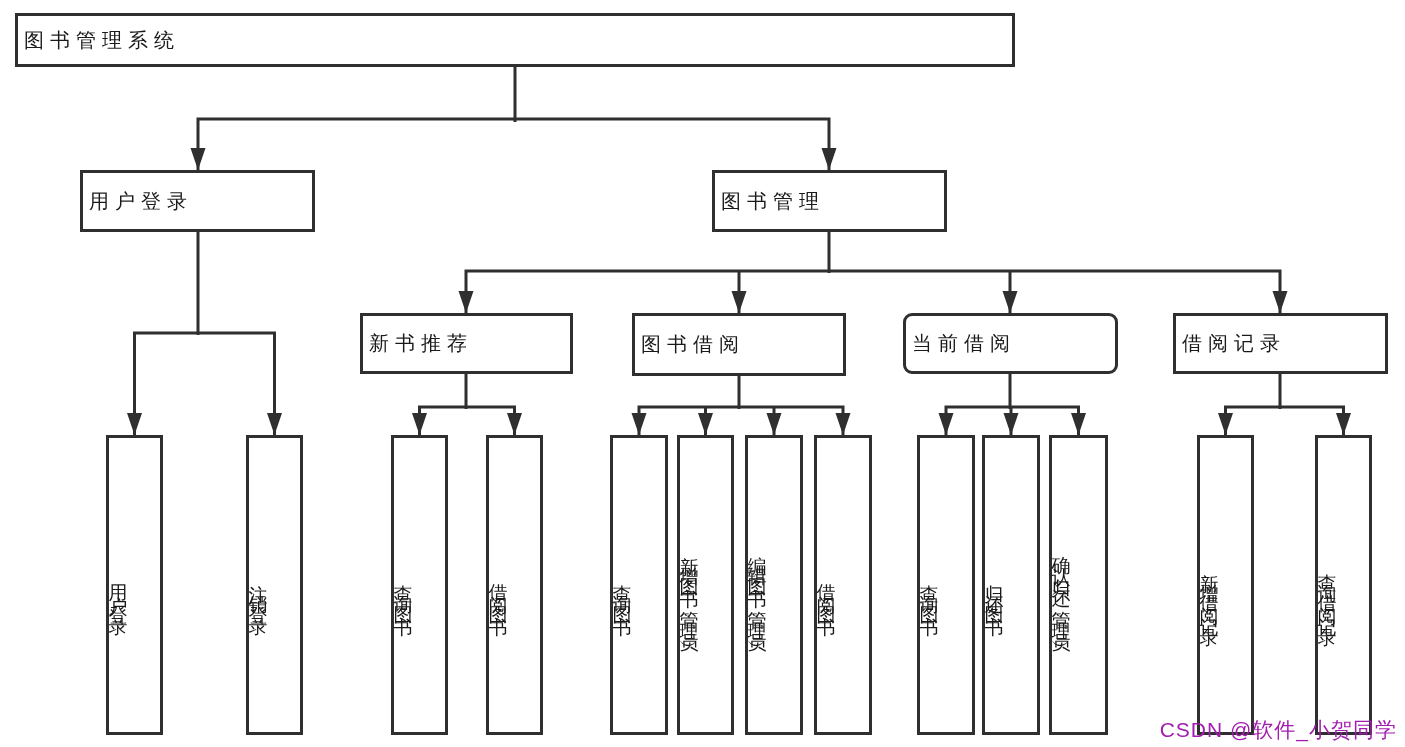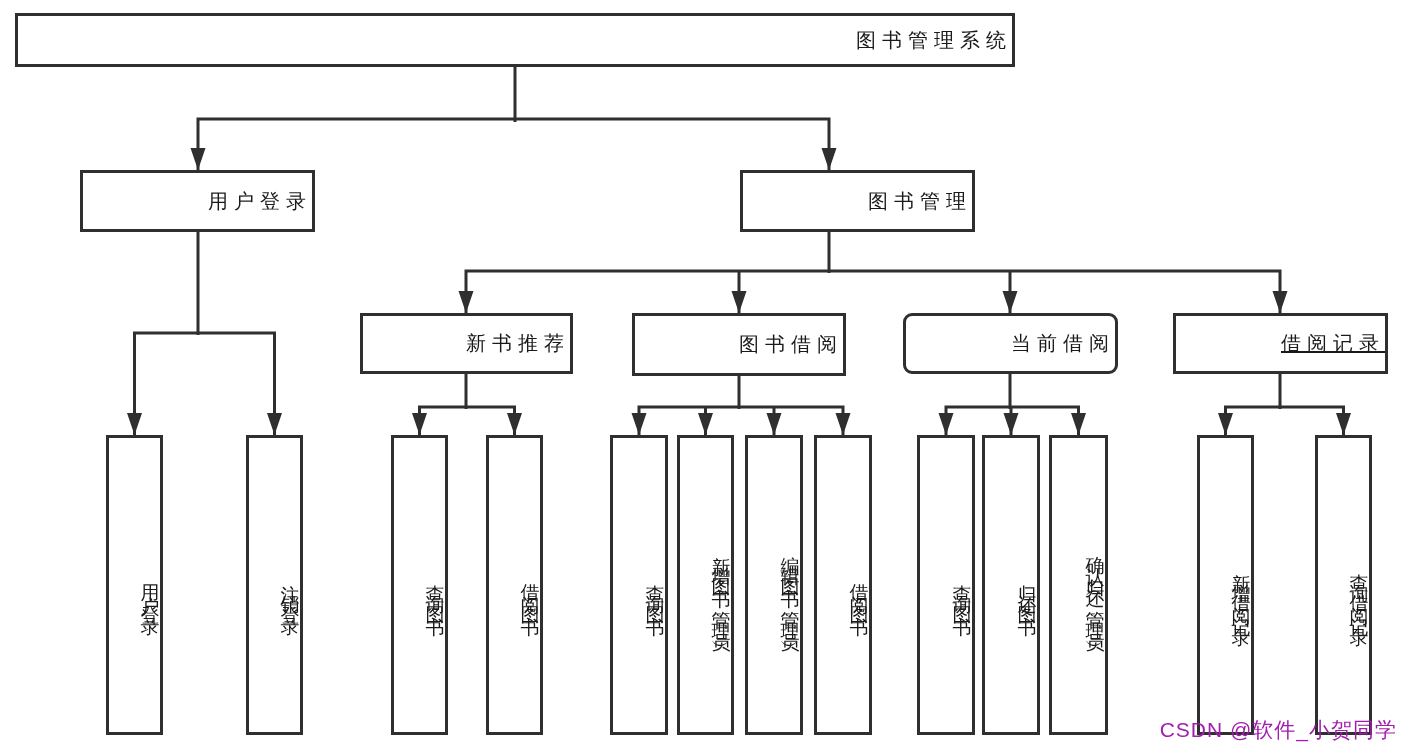--- a/index.html
+++ b/index.html
@@ -21,21 +21,21 @@
     top: 0;
     z-index: 1;
   }
   .box {
     position: absolute;
     box-sizing: border-box;
     border: 3px solid #2f2f2f;
     background: #ffffff;
     display: flex;
     align-items: center;
-    justify-content: flex-end;
+    justify-content: flex-start;
     color: #1a1a1a;
     z-index: 2;
   }
   .h-label {
     font-size: 20px;
     letter-spacing: 6px;
     white-space: nowrap;
     text-indent: 6px; 
   }
   .leaf {
@@ -106,34 +106,34 @@
          M1343.5,435 l-7.5,-22 h15 z"></path>
   </svg>
 
   <div class="box" style="left:15px; top:13px; width:1000px; height:54px;">
     <span class="h-label">图书管理系统</span>
   </div>
 
   <div class="box" style="left:80px; top:170px; width:235px; height:62px;">
     <span class="h-label">用户登录</span>
   </div>
-  <div class="box" style="left:712px; top:170px; width:235px; height:62px;margin-left:28px;">
+  <div class="box" style="left:712px; top:170px; width:235px; height:62px;">
     <span class="h-label">图书管理</span>
   </div>
 
   <div class="box" style="left:360px; top:313px; width:213px; height:61px;">
     <span class="h-label">新书推荐</span>
   </div>
   <div class="box" style="left:632px; top:313px; width:214px; height:63px;">
     <span class="h-label">图书借阅</span>
   </div>
   <div class="box" style="left:903px; top:313px; width:215px; height:61px;border-radius:9px;">
     <span class="h-label">当前借阅</span>
   </div>
-  <div class="box" style="left:1173px; top:313px; width:215px; height:61px;text-decoration:underline;">
+  <div class="box" style="left:1173px; top:313px; width:215px; height:61px;">
     <span class="h-label">借阅记录</span>
   </div>
 
   <div class="box leaf" style="left:106px; width:57px;">
     <span class="v-label">用户登录</span>
   </div>
   <div class="box leaf" style="left:246px; width:57px;">
     <span class="v-label">注销登录</span>
   </div>
 

